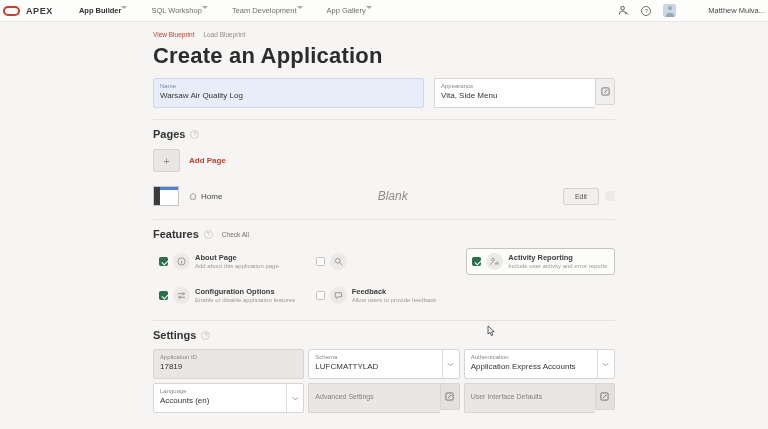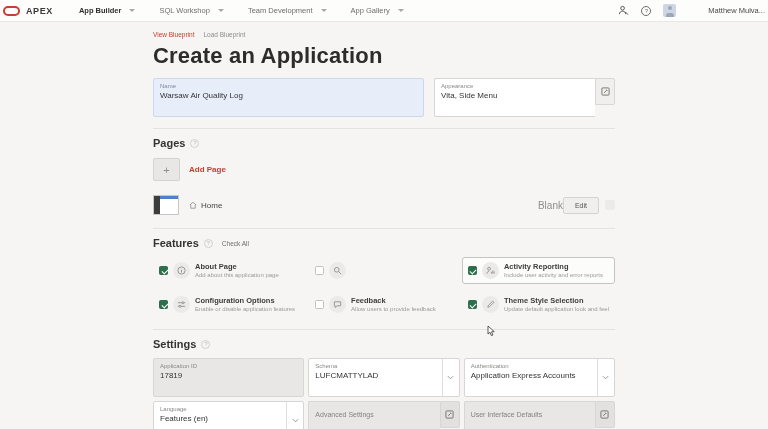--- a/index.html
+++ b/index.html
@@ -15,21 +15,21 @@
   .topbar {
     height: 22px; background: #fdfdfc; border-bottom: 1px solid #e9e7e5;
     display: flex; align-items: center; padding: 0 3px;
   }
   .logo {
     width: 17px; height: 10px; border: 2px solid #c5402e; border-radius: 6px;
     margin-right: 6px; flex: none;
   }
   .brand { font-size: 9px; font-weight: bold; letter-spacing: .6px; color: #3a3a3a; margin-right: 26px; }
   .menu-item {
-    font-size: 7.5px; color: #6f6e6c; margin-right: 24px; display: flex; align-items: center; gap: 8px;
+    font-size: 7.5px; color: #6f6e6c; margin-right: 24px; display: flex; align-items: flex-start; gap: 0;
     cursor: default; white-space: nowrap;
   }
   .menu-item.active { color: #2f2f2f; font-weight: bold; }
   .chev { width: 0; height: 0; border-left: 3px solid transparent; border-right: 3px solid transparent; border-top: 3px solid #aaa8a6; }
   .topbar-right { margin-left: auto; display: flex; align-items: center; gap: 12px; }
   .tb-icon { width: 11px; height: 11px; color: #4a4a4a; }
   .help-circ {
     width: 10px; height: 10px; border: 1px solid #6f6e6c; border-radius: 50%;
     font-size: 6px; color: #6f6e6c; display: flex; align-items: center; justify-content: center;
   }
@@ -41,21 +41,21 @@
   
   .content { width: 462px; margin: 0 auto; }
 
   .bp-links { display: flex; gap: 9px; padding-top: 9px; font-size: 6.5px; }
   .bp-link-primary { color: #c5402e; cursor: pointer; }
   .bp-link-secondary { color: #8f8d8b; cursor: pointer; }
 
   h1 { font-size: 22px; font-weight: bold; color: #2c2c2c; margin: 5px 0 9px; letter-spacing: .2px; }
 
   .form-row { display: flex; gap: 10px; }
-  .field { border: 1px solid #d8d6d4; border-radius: 2px; background: #fff; padding: 3px 6px 2px; height: 39px; position: relative; }
+  .field { border: 1px solid #d8d6d4; border-radius: 2px; background: #fff; padding: 3px 6px 2px; height: 30px; position: relative; }
   .field-label { font-size: 6px; color: #8a8886; line-height: 8px; }
   .field-value { font-size: 8px; color: #333; line-height: 11px; white-space: nowrap; overflow: hidden; }
   .name-field { flex: 1.42; background: #e7eefa; border-color: #ccd8ee; }
   .name-field .field-label { color: #7b87a0; }
   .appearance-wrap { flex: 1; display: flex; }
   .appearance-field { flex: 1; border-right: 0; border-radius: 2px 0 0 2px; }
   .mini-btn {
     width: 20px; height: 27px; background: #f1efed; border: 1px solid #d8d6d4;
     border-radius: 0 2px 2px 0; display: flex; align-items: center; justify-content: center;
     color: #6f6e6c; cursor: pointer; flex: none;
@@ -79,21 +79,21 @@
     color: #8f8d8b; font-size: 11px; display: flex; align-items: center; justify-content: center; cursor: pointer;
   }
   .add-label { font-size: 8px; font-weight: bold; color: #c5402e; cursor: pointer; }
 
   .page-row { display: flex; align-items: center; margin-top: 12px; padding: 2px 0; }
   .page-thumb { width: 26px; height: 20px; background: #fff; border: 1px solid #c9c7c5; position: relative; flex: none; }
   .page-thumb::before { content:""; position:absolute; left:0; top:0; bottom:0; width:6px; background:#3c3c3c; }
   .page-thumb::after  { content:""; position:absolute; left:6px; top:0; right:0; height:3px; background:#4f7fd0; }
   .page-name { display: flex; align-items: center; gap: 4px; margin-left: 10px; font-size: 8px; color: #444; }
   .home-ico { width: 8px; height: 8px; color: #8f8d8b; }
-  .page-type { flex: 1; text-align: right; font-size: 10px; color: #908e8c; }
+  .page-type { flex: 1; text-align: center; font-size: 12px; color: #908e8c; font-style: italic; }
   .edit-btn {
     font-size: 7px; color: #555; background: #f1efed; border: 1px solid #d5d3d1; border-radius: 2px;
     padding: 4px 11px; cursor: pointer;
   }
   .disabled-ico { width: 10px; height: 10px; margin-left: 6px; border-radius: 2px; background: #e7e5e3; opacity:.6; }
 
   
   .features-grid {
     display: grid; grid-template-columns: repeat(3, 1fr); gap: 7px 8px; margin-top: 8px;
   }
@@ -303,32 +303,20 @@
           <svg viewBox="0 0 10 10" fill="none" stroke="currentColor" stroke-width="1">
             <path d="M1.5 2h7v4.5h-4L2.5 8.3V6.5h-1z"></path>
           </svg>
         </div>
       <div class="f-text">
         <div class="f-title">Feedback</div>
         <div class="f-desc">Allow users to provide feedback</div>
       </div>
     </div>
 
-    <div class="feature">
-      <div class="cbx checked"></div>
-      <div class="f-ico">
-          <svg viewBox="0 0 10 10" fill="none" stroke="currentColor" stroke-width="1">
-            <path d="M2 8l.6-2L7.4 1.2l1.4 1.4L4 7.4 2 8z"></path>
-          </svg>
-        </div>
-      <div class="f-text">
-        <div class="f-title">Theme Style Selection</div>
-        <div class="f-desc">Update default application look and feel</div>
-      </div>
-    </div>
 
   </div>
 
   <hr class="div">
 
   <div class="sec-head">
     <span class="sec-title">Settings</span>
     <span class="q-circ">?</span>
   </div>
 
@@ -361,21 +349,21 @@
           <svg viewBox="0 0 8 8" fill="none" stroke="currentColor" stroke-width="1">
               <path d="M1 2.5l3 3 3-3"></path>
             </svg>
         </div>
       </div>
     </div>
 
     <div class="s-field">
       <div class="field">
         <div class="field-label">Language</div>
-        <div class="field-value">Features (en)</div>
+        <div class="field-value">Accounts (en)</div>
         <div class="sel-chev">
           <svg viewBox="0 0 8 8" fill="none" stroke="currentColor" stroke-width="1">
               <path d="M1 2.5l3 3 3-3"></path>
             </svg>
         </div>
       </div>
     </div>
 
     <div class="s-field btn-field">
       <div class="field">

